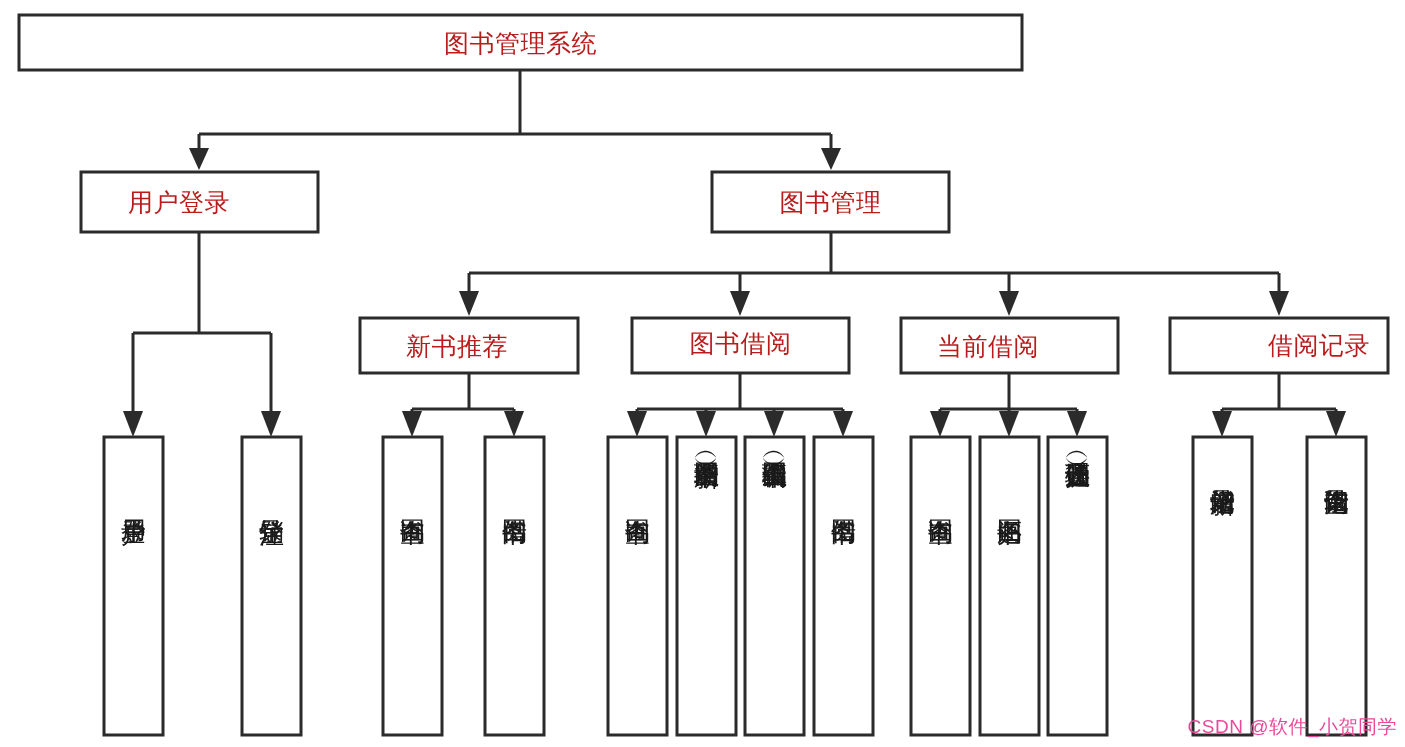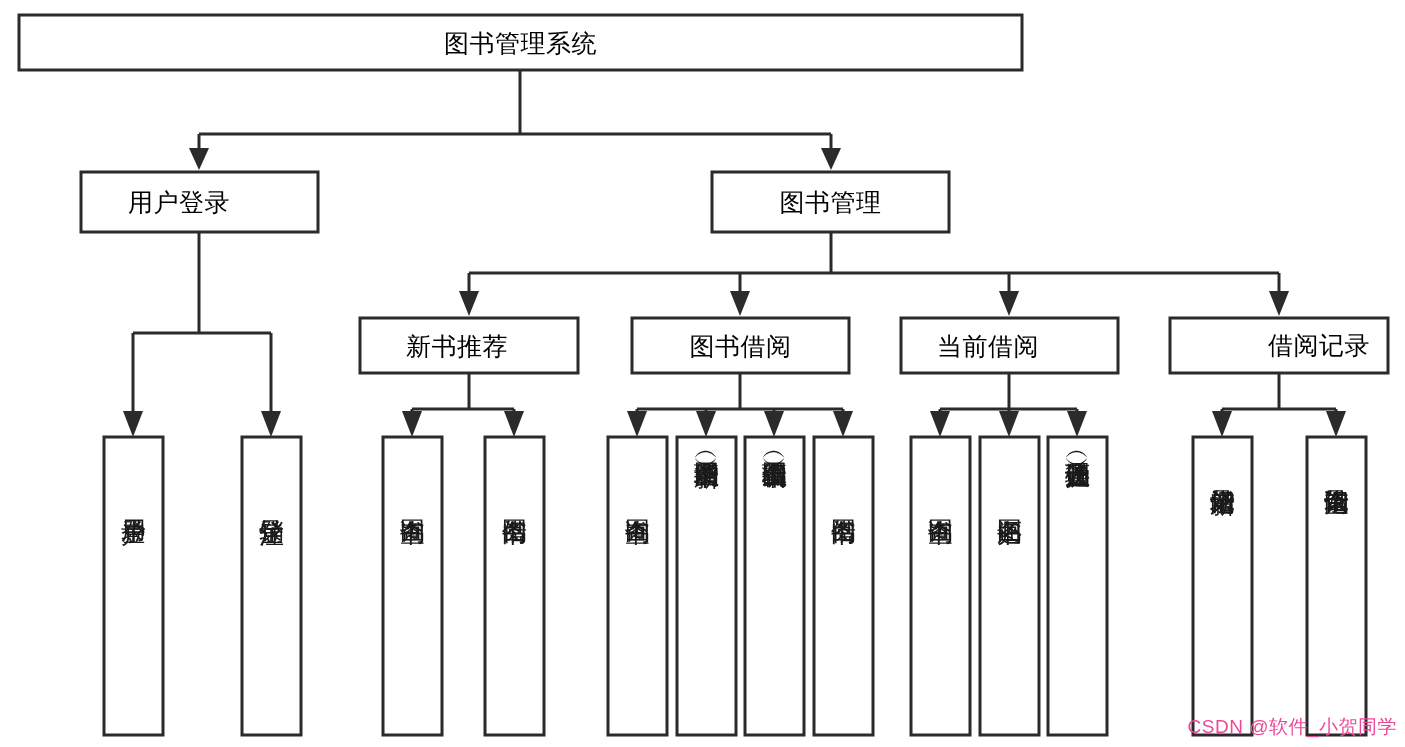--- a/index.html
+++ b/index.html
@@ -37,21 +37,21 @@
   }
   .arrowhead {
     fill: #2b2b2b;
     stroke: none;
   }
   .label-h {
     position: absolute;
     display: flex;
     align-items: center;
     justify-content: center;
-    color: #000000;
+    color: #b91c1c;
     font-size: 25px;
     line-height: 1.2;
     letter-spacing: 0.5px;
     white-space: nowrap;
     pointer-events: none;
   }
   .label-v {
     position: absolute;
     display: flex;
     align-items: center;
@@ -169,21 +169,21 @@
     <rect class="node-box" x="1193" y="437" width="59" height="298"></rect>
     <rect class="node-box" x="1307" y="437" width="59" height="298"></rect>
   </svg>
 
   <div class="label-h" style="left:19px; top:15px; width:1003px; height:55px;">图书管理系统</div>
 
   <div class="label-h" style="left:81px; top:172px; width:196px; height:60px;">用户登录</div>
   <div class="label-h" style="left:712px; top:172px; width:237px; height:60px;">图书管理</div>
 
   <div class="label-h" style="left:360px; top:318px; width:194px; height:55px;">新书推荐</div>
-  <div class="label-h" style="left:632px; top:318px; width:217px; height:55px;">图书借阅</div>
+  <div class="label-h" style="left:632px; top:318px; width:217px; height:55px;font-family:Liberation Mono, monospace;">图书借阅</div>
   <div class="label-h" style="left:901px; top:318px; width:174px; height:55px;">当前借阅</div>
   <div class="label-h" style="left:1170px; top:318px; width:218px; height:53px;padding-left:40px;">借阅记录</div>
 
   <div class="label-v" style="left:104px; top:500px; width:59px; height:235px;">用户登录</div>
   <div class="label-v" style="left:242px; top:500px; width:59px; height:235px;">注销登录</div>
 
   <div class="label-v" style="left:383px; top:500px; width:59px; height:235px;">查询图书</div>
   <div class="label-v" style="left:485px; top:500px; width:59px; height:235px;">借阅图书</div>
 
   <div class="label-v" style="left:608px; top:500px; width:59px; height:235px;">查询图书</div>

